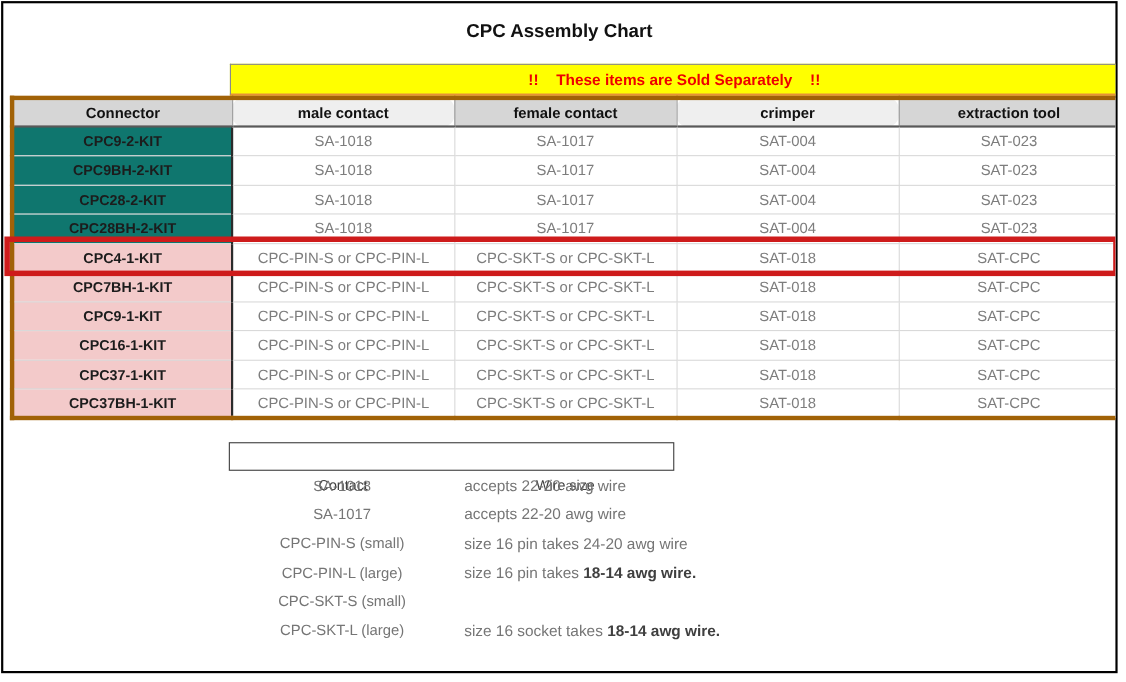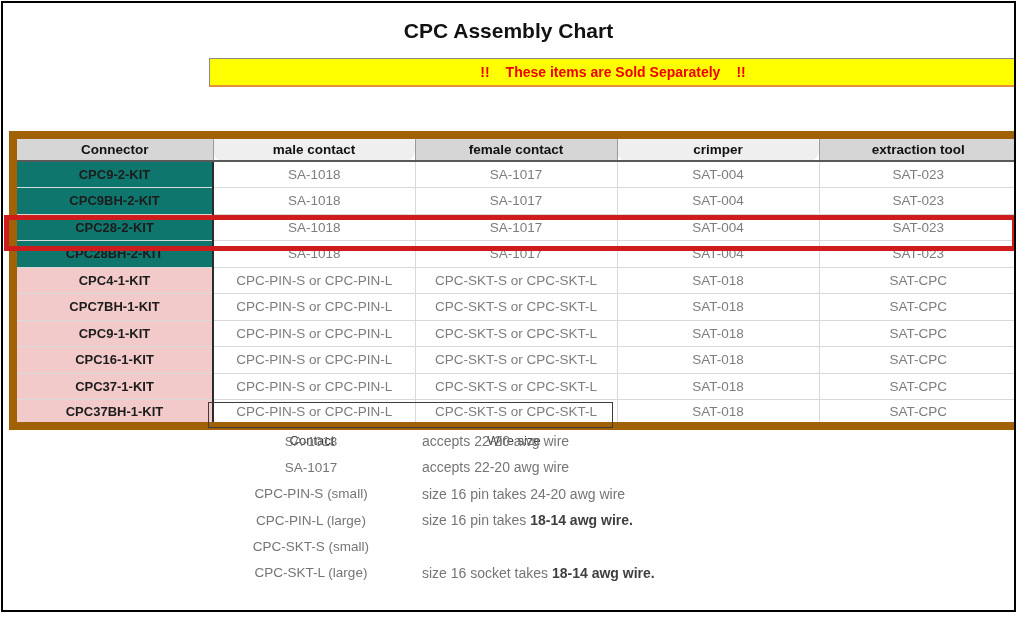--- a/index.html
+++ b/index.html
@@ -3,34 +3,33 @@
 <meta charset="utf-8">
 <style>
   * { margin:0; padding:0; box-sizing:border-box; }
   html,body { width:1024px; height:620px; background:#ffffff; font-family:"Liberation Sans", sans-serif; }
   .page {
     position:absolute; left:1px; top:1px; width:1015px; height:611px;
     border:2px solid #000000; background:#ffffff; overflow:hidden;
   }
   .title {
     position:absolute; top:16px; left:0; width:100%;
-    text-align:center; font-size:21px; font-weight:bold; color:#111111;
+    text-align:center; font-size:17px; font-weight:bold; color:#111111;
   }
   .banner {
     position:absolute; left:206px; top:55px; width:808px; height:29px;
     background:#ffff00; border:1px solid #8a8a8a; border-bottom:2px solid #e69138;
     display:flex; align-items:center; justify-content:center;
     color:#ee0000; font-weight:bold; font-size:14px;
   }
   .banner .bang { margin:0 16px; }
   .main-table {
     position:absolute; left:6px; top:84px; width:1008px;
     border-collapse:collapse; table-layout:fixed;
-    border:8px solid #a16207;
-    margin-top:44px;
+    border:4px solid #a16207;
   }
   .main-table col.c0 { width:200px; }
   .main-table col.cx { width:202px; }
   .main-table th {
     height:26px; font-size:13.5px; font-weight:bold; color:#111111;
     background:#d6d6d6; border-bottom:2px solid #595959; border-left:1px solid #9a9a9a;
     text-align:center; vertical-align:middle;
   }
   .main-table th.light { background:#efefef;border-radius:10px; }
   .main-table th:first-child { border-left:none; }

